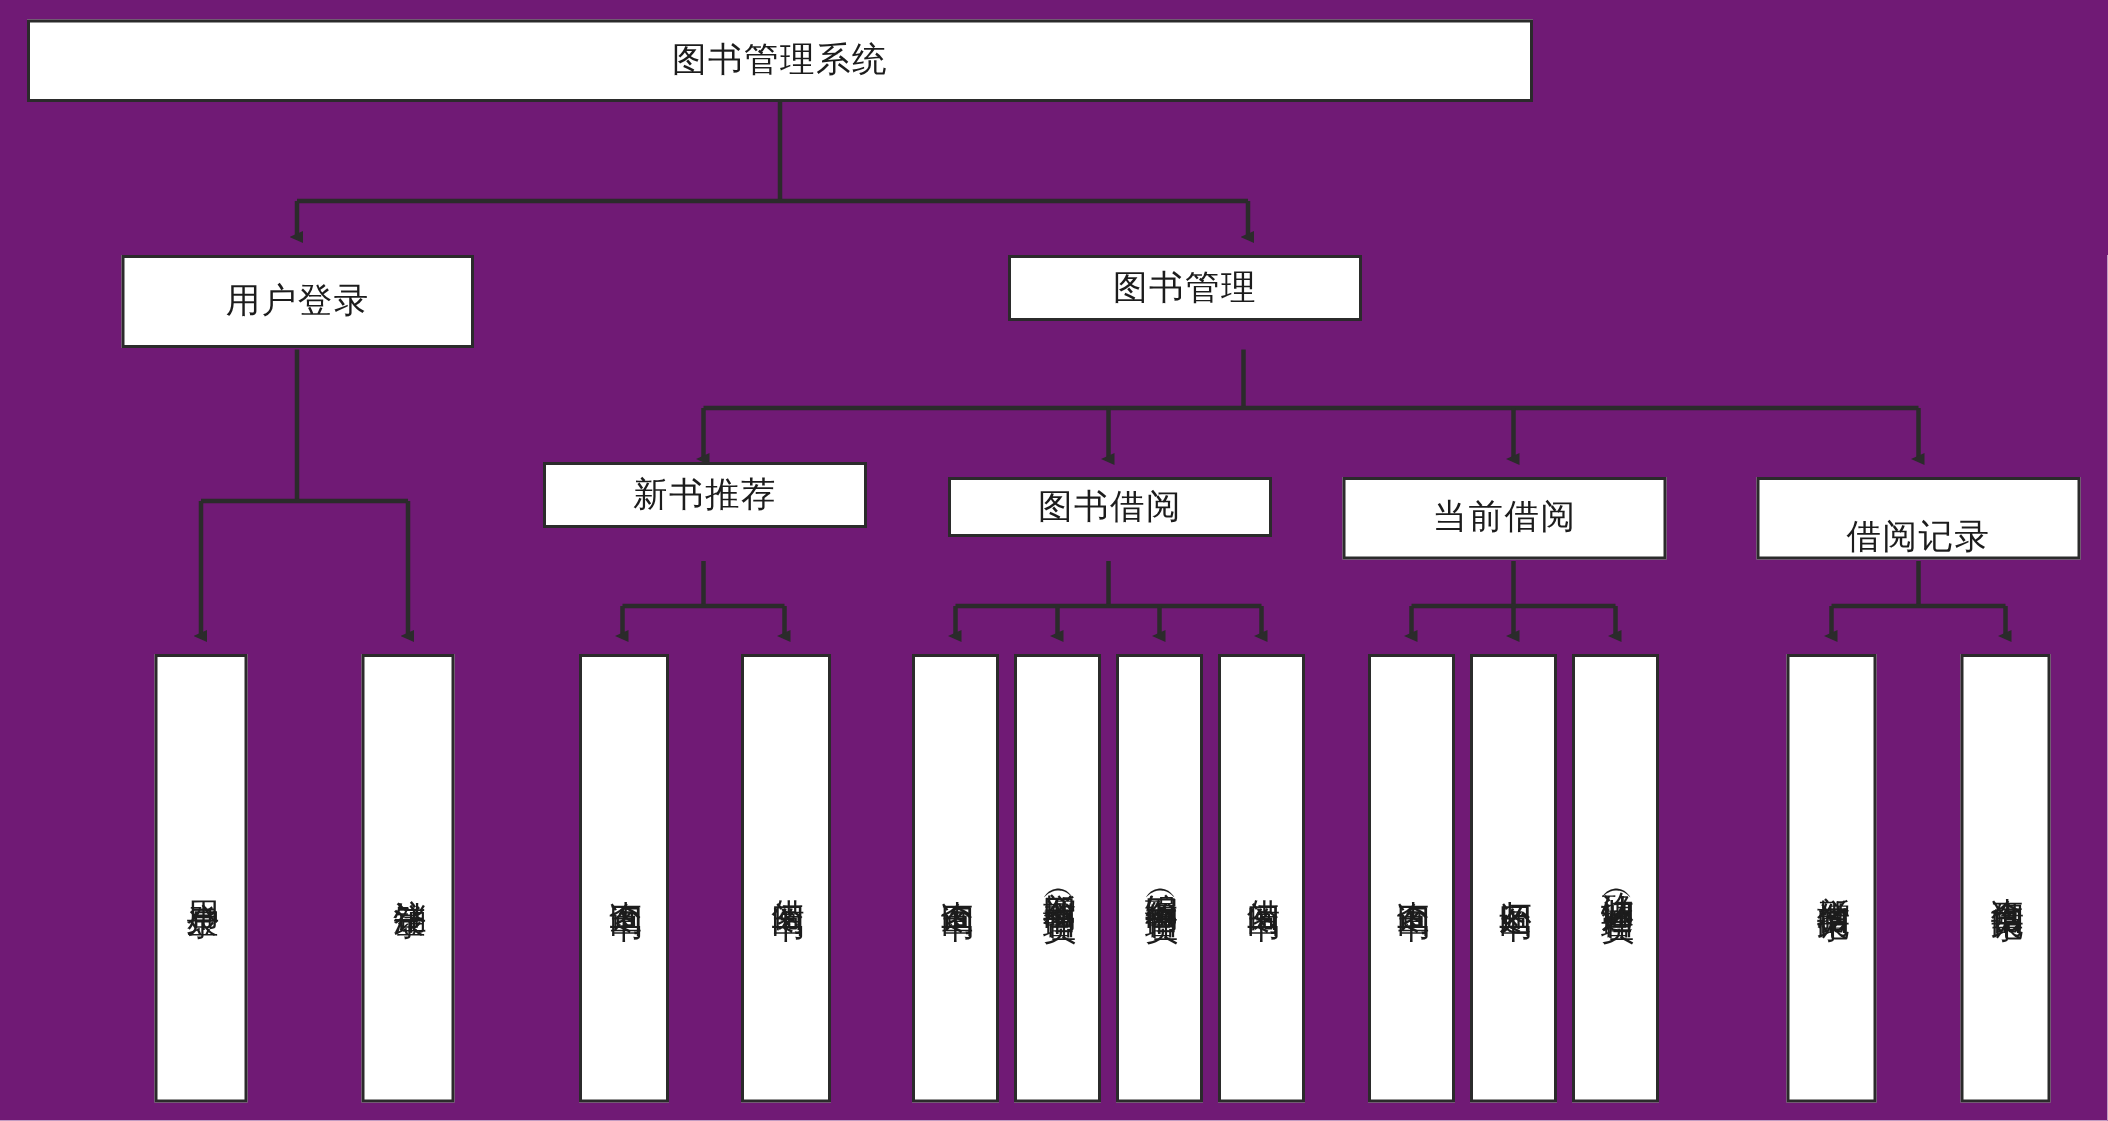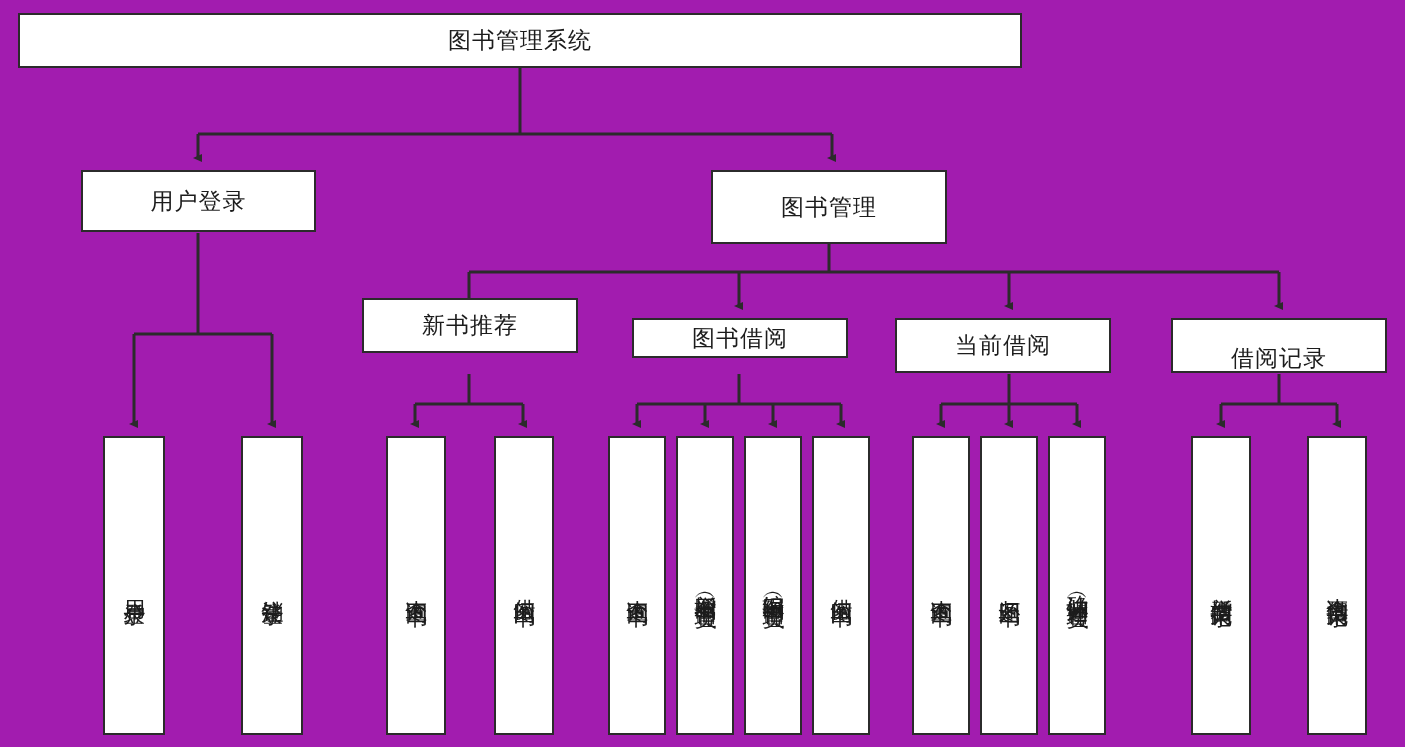--- a/index.html
+++ b/index.html
@@ -8,21 +8,21 @@
     background: #ffffff;
   }
   body {
     font-family: "DejaVu Sans", "Liberation Sans", sans-serif;
     color: #1a1a1a;
   }
   #canvas {
     position: relative;
     width: 1405px;
     height: 747px;
-    background: #a21caf;
+    background: #701a75;
     overflow: hidden;
   }
   svg#edges {
     position: absolute;
     left: 0;
     top: 0;
     width: 1405px;
     height: 747px;
     pointer-events: none;
   }
@@ -121,25 +121,25 @@
   </svg>
 
   <div class="node" style="left:18px; top:13px; width:1004px; height:55px;">
     <span class="label">图书管理系统</span>
   </div>
 
   <div class="node" style="left:81px; top:170px; width:235px; height:62px;">
     <span class="label">用户登录</span>
   </div>
 
-  <div class="node" style="left:711px; top:170px; width:236px; height:74px;">
+  <div class="node" style="left:672px; top:170px; width:236px; height:44px;">
     <span class="label">图书管理</span>
   </div>
 
-  <div class="node" style="left:362px; top:298px; width:216px; height:55px;">
+  <div class="node" style="left:362px; top:308px; width:216px; height:44px;">
     <span class="label">新书推荐</span>
   </div>
 
   <div class="node" style="left:632px; top:318px; width:216px; height:40px;">
     <span class="label">图书借阅</span>
   </div>
 
   <div class="node" style="left:895px; top:318px; width:216px; height:55px;">
     <span class="label">当前借阅</span>
   </div>

